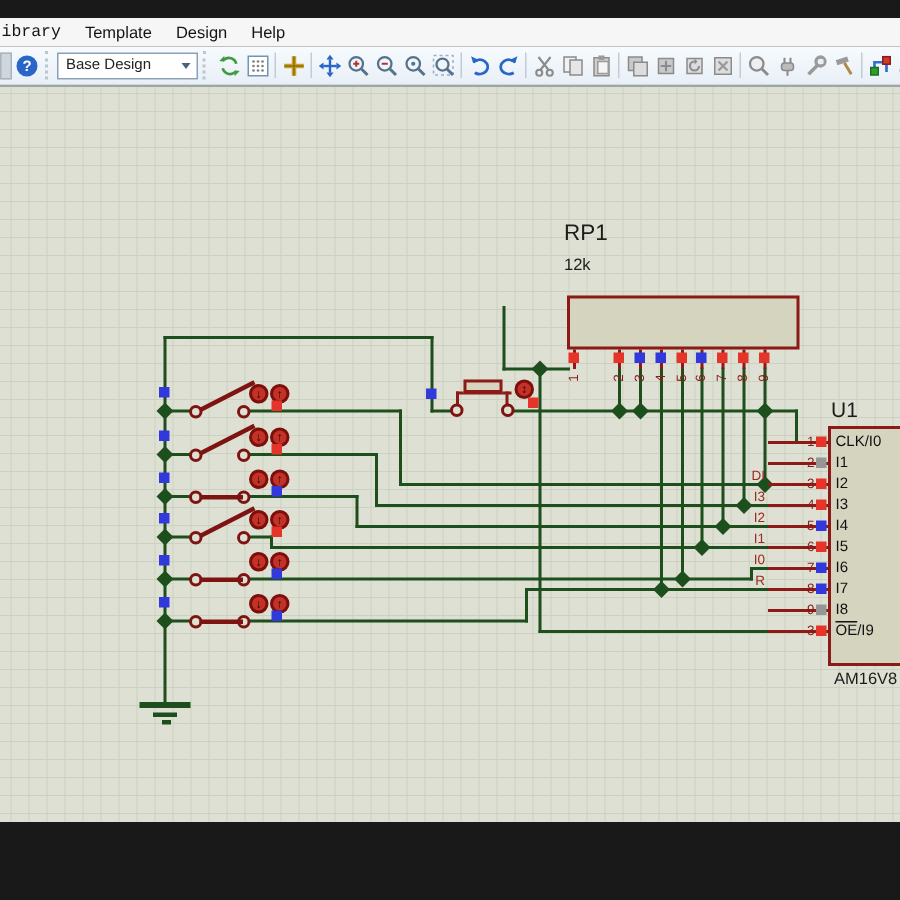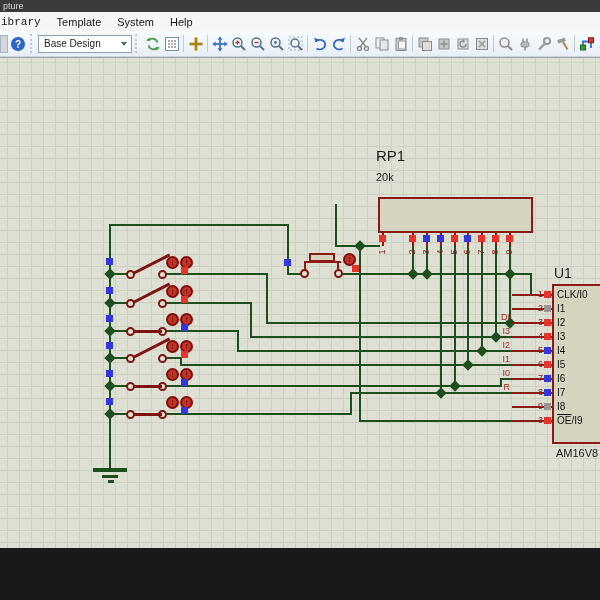--- a/index.html
+++ b/index.html
@@ -35,28 +35,25 @@
   #status-left{position:absolute;left:1px;top:8px;}
   #status-div{position:absolute;left:293px;top:2px;height:20px;border-left:1px dotted #8fa8bc;}
   #status-coord{position:absolute;left:430px;top:8px;width:58px;text-align:right;}
   #blackbar{position:absolute;left:0;top:571px;width:600px;height:29px;background:#191919;}
 </style>
 </head>
 <body>
 
 <div id="app">
 
-  <div id="titlebar">
-    <span>pture</span>
-  </div>
 
   <div id="menubar">
     <span class="menu-item">ibrary</span>
     <span class="menu-item">Template</span>
-    <span class="menu-item">System</span>
+    <span class="menu-item">Design</span>
     <span class="menu-item">Help</span>
   </div>
 
   <div id="toolbar">
     <span class="partial-ic"></span>
     <span class="tbtn">
         <svg width="16" height="16" viewBox="0 0 16 16">
           <circle cx="8" cy="8" r="7" fill="#2a66c9"></circle>
           <text x="8" y="11.5" font-size="10" fill="#fff" text-anchor="middle" font-weight="bold">?</text>
         </svg>
@@ -300,21 +297,21 @@
         <div class="dot" style="left: 492px; top: 332px; width: 8px; height: 8px;"></div>
         <div class="dot" style="left: 478px; top: 346px; width: 8px; height: 8px;"></div>
         <div class="dot" style="left: 464px; top: 360px; width: 8px; height: 8px;"></div>
         <div class="dot" style="left: 451px; top: 381px; width: 8px; height: 8px;"></div>
         <div class="dot" style="left: 437px; top: 388px; width: 8px; height: 8px;"></div>
         <div class="wire" style="left: 93px; top: 467px; width: 34px; height: 4px;"></div>
         <div class="wire" style="left: 102px; top: 474px; width: 16px; height: 3px;"></div>
         <div class="wire" style="left: 108px; top: 479px; width: 6px; height: 3px;"></div>
         <div class="cmpbody" style="left: 378px; top: 196px; width: 155px; height: 36px;"></div>
         <div class="reflabel" style="left: 376px; top: 146px; width: 60px; height: 18px; font-size: 15px;">RP1</div>
-        <div class="reflabel" style="left: 376px; top: 170px; width: 50px; height: 14px; font-size: 11px;">20k</div>
+        <div class="reflabel" style="left: 376px; top: 170px; width: 50px; height: 14px; font-size: 11px;">12k</div>
         <div class="stub" style="left: 382px; top: 232px; width: 2px; height: 13px;"></div>
         <div class="sq" style="left: 379px; top: 234px; width: 7px; height: 7px; background: rgb(229, 52, 42);"></div>
         <div class="vnum" style="left: 376px; top: 246px; width: 12px; height: 10px;">1</div>
         <div class="stub" style="left: 412px; top: 232px; width: 2px; height: 13px;"></div>
         <div class="sq" style="left: 409px; top: 234px; width: 7px; height: 7px; background: rgb(229, 52, 42);"></div>
         <div class="vnum" style="left: 406px; top: 246px; width: 12px; height: 10px;">2</div>
         <div class="stub" style="left: 426px; top: 232px; width: 2px; height: 13px;"></div>
         <div class="sq" style="left: 423px; top: 234px; width: 7px; height: 7px; background: rgb(49, 57, 221);"></div>
         <div class="vnum" style="left: 420px; top: 246px; width: 12px; height: 10px;">3</div>
         <div class="stub" style="left: 440px; top: 232px; width: 2px; height: 13px;"></div>

